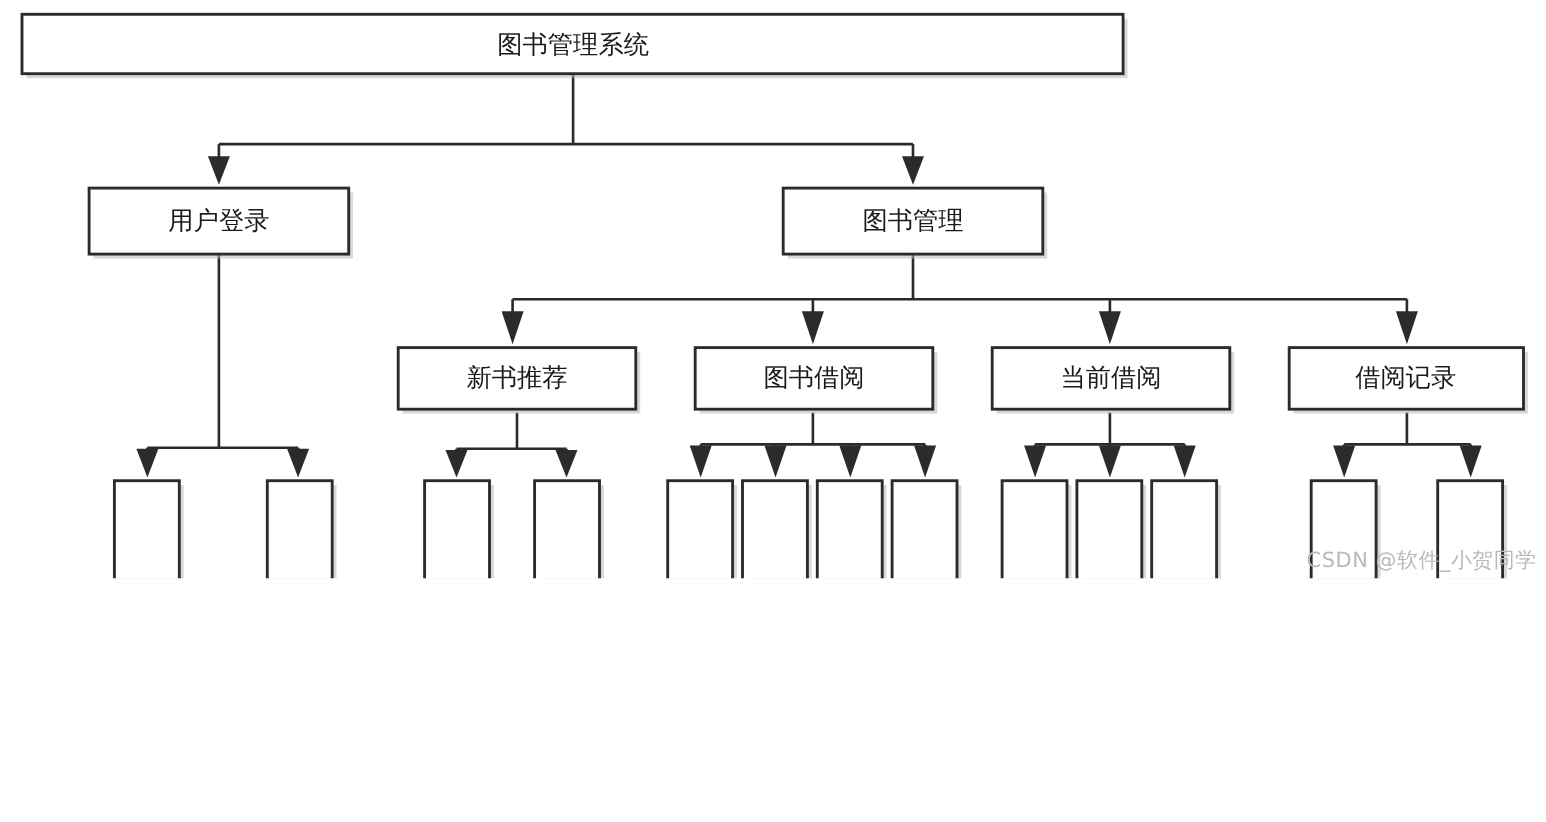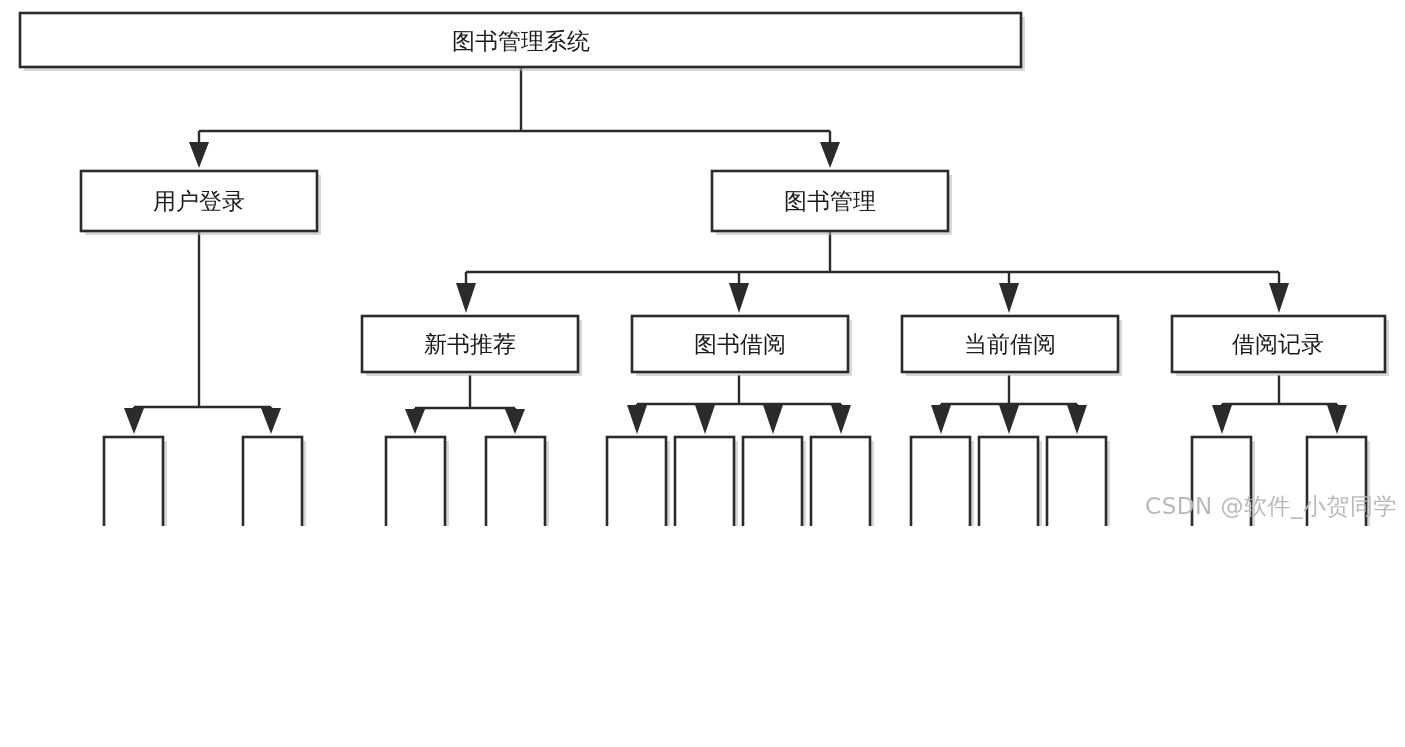--- a/index.html
+++ b/index.html
@@ -68,21 +68,21 @@
     pointer-events: none;
   }
   .leaf-label-wrap.centered {
     align-items: center;
   }
   .watermark {
     position: absolute;
     right: 8px;
     bottom: 4px;
     font-family: "DejaVu Sans", "Liberation Sans", sans-serif;
-    font-size: 23px;
+    font-size: 19px;
     color: #b9b9b9;
     letter-spacing: 0.5px;
     white-space: nowrap;
     user-select: none;
   }
 </style>
 </head>
 <body>
 
 <div id="diagram-root">

